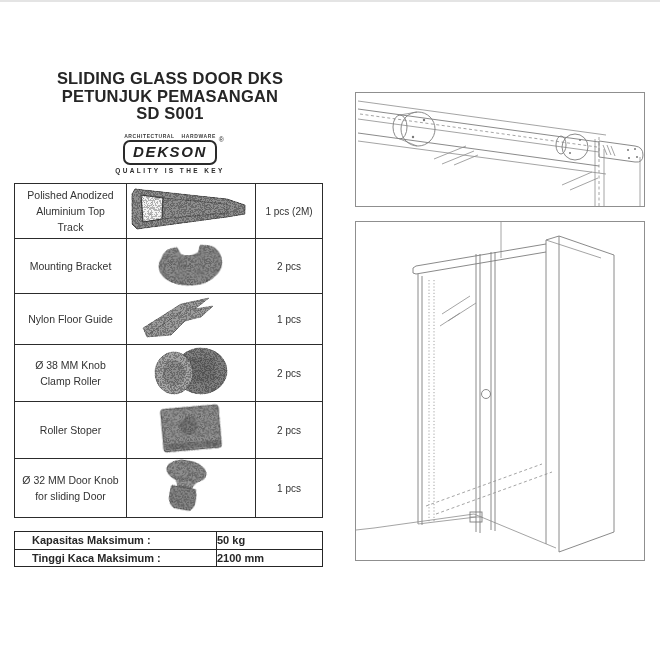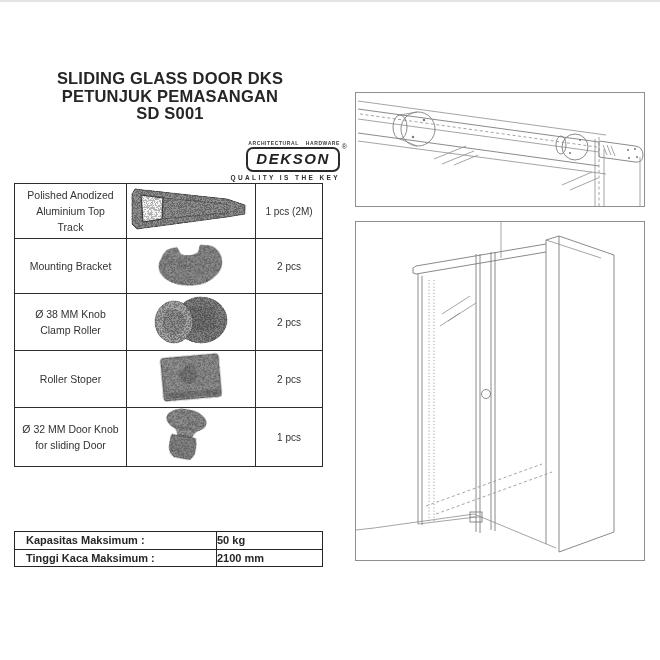--- a/index.html
+++ b/index.html
@@ -4,21 +4,21 @@
 <style>
   html,body{margin:0;padding:0}
   body{width:660px;height:660px;background:#ffffff;position:relative;overflow:hidden;
        font-family:"Liberation Sans",sans-serif;color:#2e2e2e}
   .abs{position:absolute}
   #scan-top{left:0;top:0;width:660px;height:2px;background:#d9d9d9;opacity:.7}
 
   
   #title{left:0;top:70px;width:340px;text-align:center;font-weight:bold;
          font-size:16.5px;line-height:17.5px;letter-spacing:.2px;color:#262626}
-  #brand{left:0;top:140px;width:340px;text-align:right}
+  #brand{left:0;top:133px;width:340px;text-align:center}
   .brand-top{font-size:5px;font-weight:bold;letter-spacing:.6px;word-spacing:5px;color:#3a3a3a}
   .logo-box{display:inline-block;border:2.4px solid #2a2a2a;border-radius:7px;
             padding:1px 8px 2px;margin-top:1px;position:relative;background:#fff}
   .logo-text{font-size:15px;font-weight:bold;letter-spacing:1.6px;color:#222;font-style:italic}
   .reg{position:absolute;right:-9px;top:-6px;font-size:7px;font-style:normal}
   .brand-tag{font-size:6.5px;font-weight:bold;letter-spacing:2.4px;margin-top:2px;color:#2c2c2c}
 
   
   #parts{left:14px;top:183px;width:308px;border-collapse:collapse;table-layout:fixed}
   #parts th,#parts td{border:1.4px solid #2c2c2c;text-align:center;vertical-align:middle;
@@ -30,21 +30,21 @@
   #parts tr.r1 td{height:51px}
   #parts tr.r2 td{height:47px}
   #parts tr.r3 td{height:54px}
   #parts tr.r4 td{height:54px}
   #parts tr.r5 td{height:56px}
 
   
   #specs{left:14px;top:531px;width:308px;border-collapse:collapse;table-layout:fixed}
   #specs td{border:1.5px solid #262626;font-weight:bold;font-size:11px;height:16.5px;
             color:#272727;padding:0}
-  #specs td.lbl{padding-left:11px;text-align:left}
+  #specs td.lbl{padding-left:17px;text-align:left}
   #specs td.val{text-align:left}
 
   
   .diagram{border:1px solid #8f8f8f;background:#fff}
   #diag1{left:355px;top:92px;width:288px;height:113px}
   #diag2{left:355px;top:221px;width:288px;height:338px}
   .ln{stroke:#7d7d7d;stroke-width:.9;fill:none}
   .lt{stroke:#8d8d8d;stroke-width:.8;fill:none}
   .dash{stroke:#8d8d8d;stroke-width:.8;fill:none;stroke-dasharray:3 2.5}
   .dot{stroke:#9a9a9a;stroke-width:.9;fill:none;stroke-dasharray:1.2 2}
@@ -116,20 +116,32 @@
       <svg width="126" height="50" viewBox="0 0 126 50">
         <g filter="url(#spk)" transform="rotate(-3 62 25)">
           <path d="M34,18 Q38,7 50,8 L53,15 Q62,19 71,14 L73,7 Q86,6 91,14 Q98,26 89,36 Q78,48 58,46 Q38,44 32,32 Q29,24 34,18 Z" fill="#8a8a8a" stroke="#555555" stroke-width="0.8"></path>
           <path d="M40,21 Q51,29 63,26" stroke="#6a6a6a" stroke-width="0.8" fill="none"></path>
         </g>
       </svg>
     </td>
     <td class="qty">2 pcs</td>
   </tr>
 
+  <tr class="r2">
+    <td class="item">Nylon Floor Guide</td>
+    <td>
+      <svg width="126" height="46" viewBox="0 0 126 46">
+        <g filter="url(#spk)">
+          <polygon points="15,34 53,10 81,4 67,15 85,12 73,23 57,27 43,41 19,43" fill="#9b9b9b" stroke="#5a5a5a" stroke-width="0.8"></polygon>
+          <line x1="21" y1="40" x2="53" y2="18" stroke="#6f6f6f" stroke-width="0.8"></line>
+        </g>
+      </svg>
+    </td>
+    <td class="qty">1 pcs</td>
+  </tr>
 
   <tr class="r3">
     <td class="item">Ø 38 MM Knob Clamp Roller</td>
     <td>
       <svg width="126" height="52" viewBox="0 0 126 52">
         <g filter="url(#spk)">
           <ellipse cx="73" cy="26" rx="26" ry="23" fill="#7e7e7e" stroke="#4f4f4f" stroke-width="0.8"></ellipse>
           <rect x="62" y="13" width="25" height="25" rx="5" fill="#6f6f6f" opacity="0.75"></rect>
           <ellipse cx="46" cy="28" rx="19" ry="21" fill="#a3a3a3" stroke="#555555" stroke-width="0.8"></ellipse>
           <ellipse cx="46" cy="28" rx="11" ry="13" fill="#8b8b8b"></ellipse>

